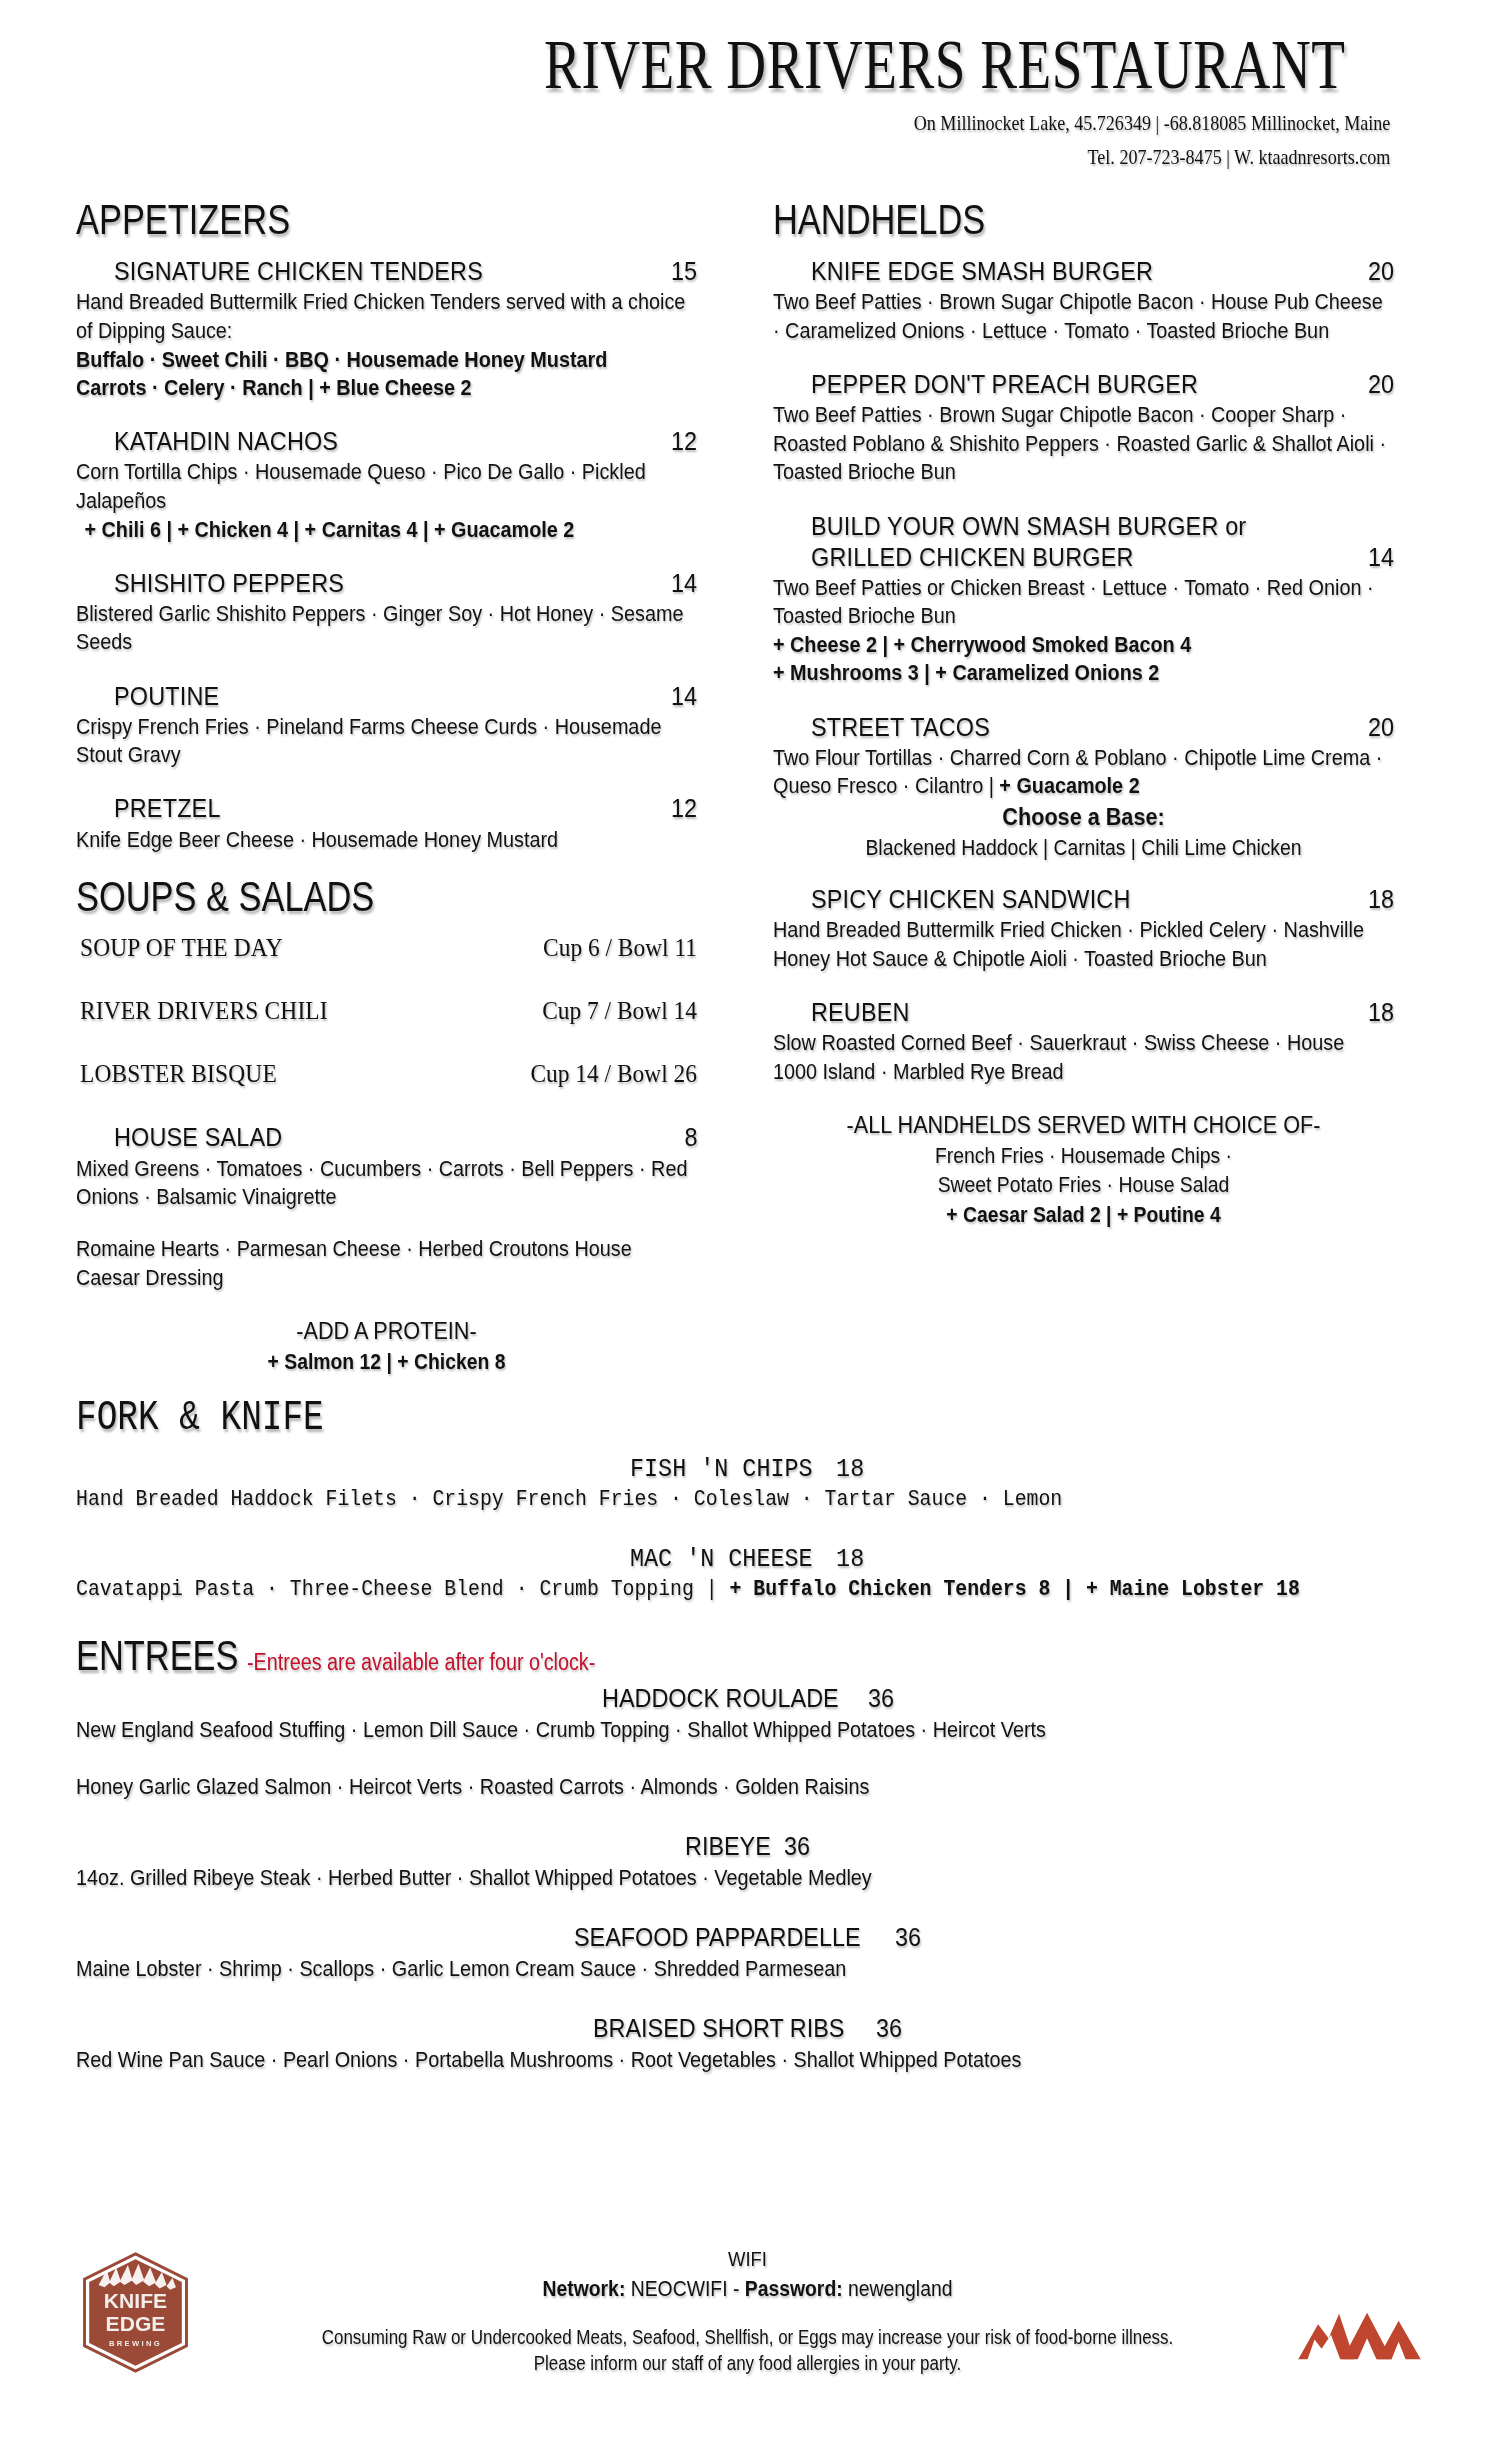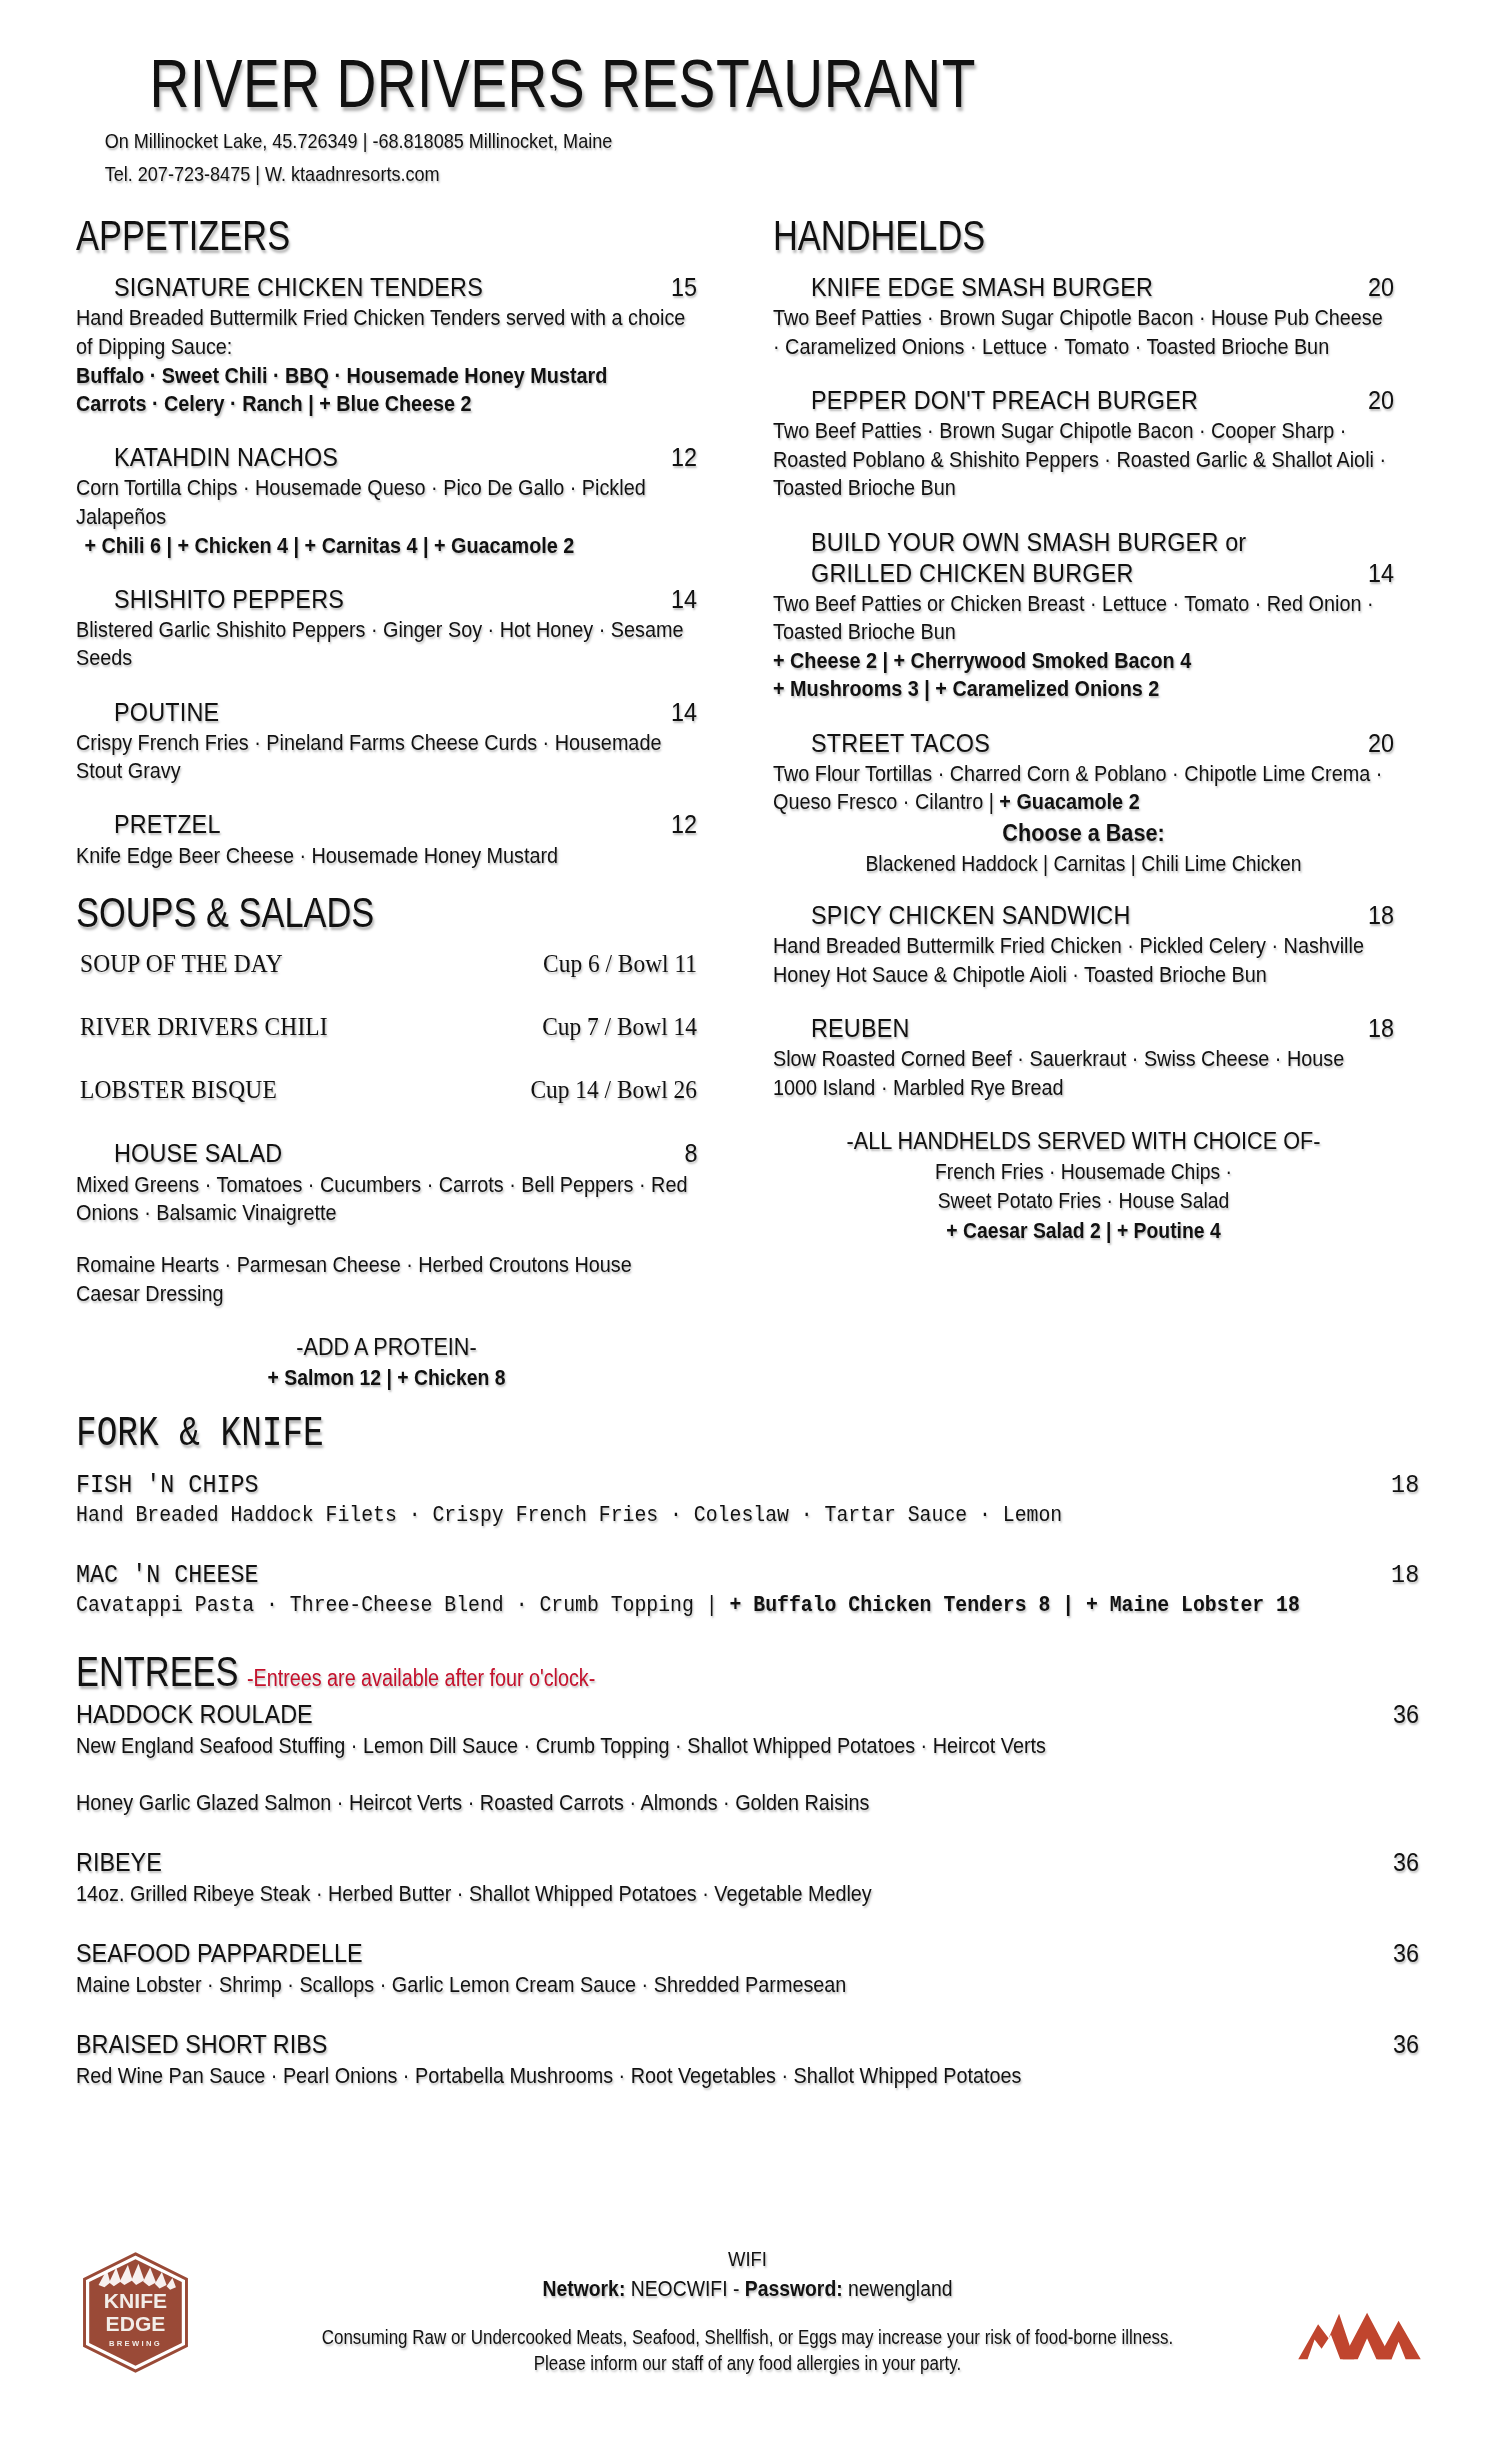--- a/index.html
+++ b/index.html
@@ -20,22 +20,23 @@
     width: 1495px;
     height: 2462px;
     box-sizing: border-box;
     padding: 0;
     position: relative;
     background: #ffffff;
   }
 
   
   .header {
-    text-align: left;
-    padding-top: 49px;
+    text-align: right;
+    padding-top: 31px;
+    font-family: Liberation Serif, serif;
   }
   .restaurant-title {
     font-size: 69px;
     font-weight: 400;
     letter-spacing: 0.6px;
     line-height: 1.0;
     transform: scaleX(0.80);
     transform-origin: center;
     margin: 0;
     text-shadow: 2.3px 3.5px 3.5px rgba(0,0,0,0.30);
@@ -186,21 +187,21 @@
 
   
   .fullwidth {
     padding: 0 76px;
     margin-top: 23.5px;
   }
   .fw-item { margin-bottom: 29px; }
   .fw-head {
     display: flex;
     align-items: baseline;
-    justify-content: space-between;
+    justify-content: center;
   }
   .fw-name {
     font-size: 26px;
     transform: scaleX(0.90);
     transform-origin: left center;
     white-space: nowrap;
     text-shadow: 1.2px 1.8px 2.3px rgba(0,0,0,0.28);
   }
   .fw-price {
     font-size: 26px;

